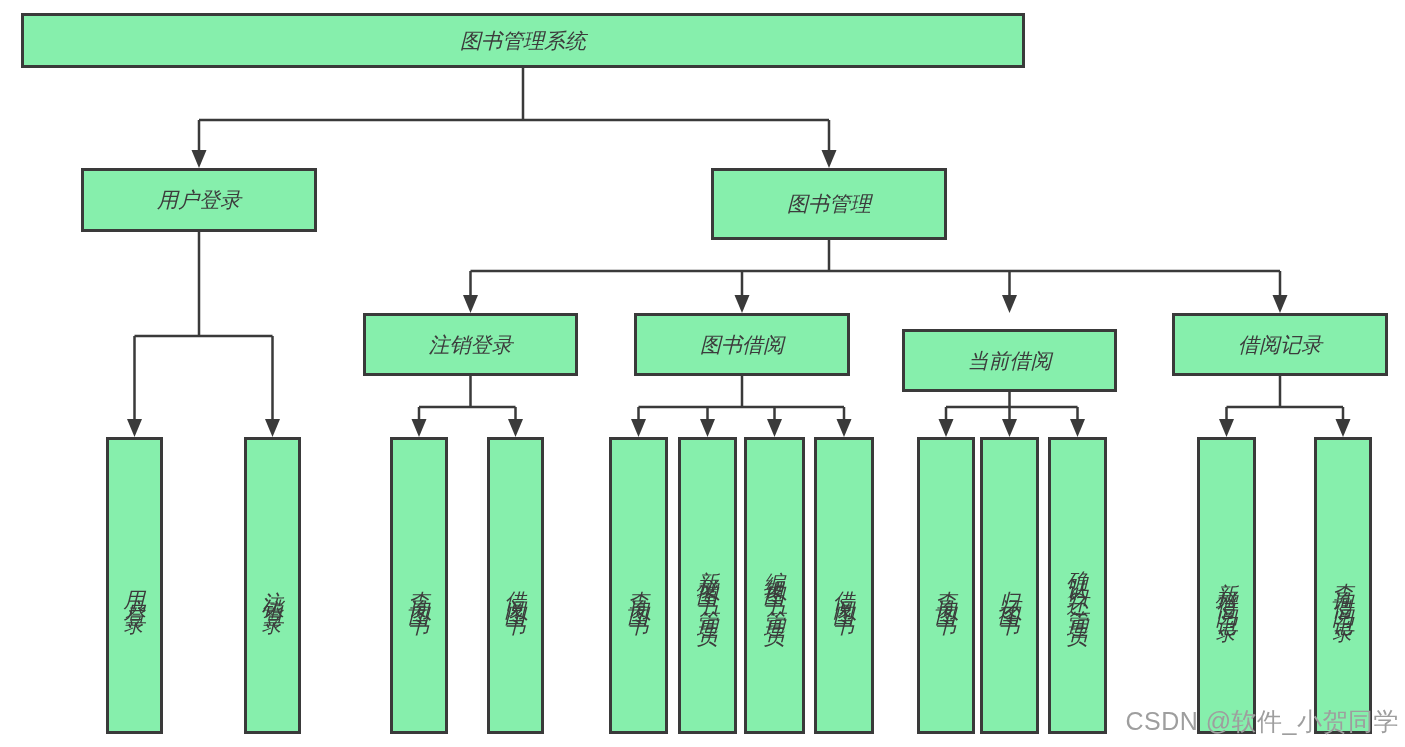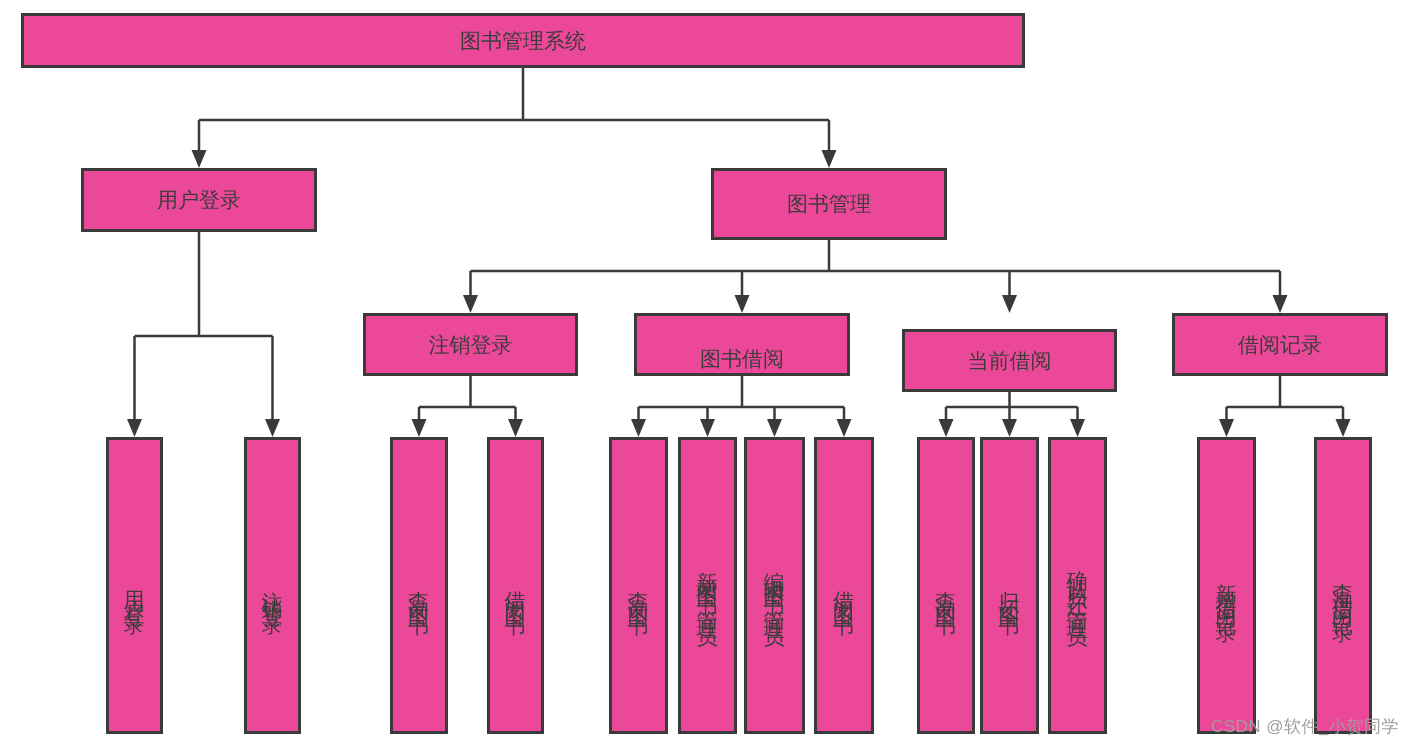--- a/index.html
+++ b/index.html
@@ -13,41 +13,42 @@
   }
   svg.connectors {
     position: absolute;
     left: 0; top: 0;
     width: 1405px; height: 747px;
   }
   .node {
     position: absolute;
     box-sizing: border-box;
     border: 3px solid #3a3a3a;
-    background: #ec4899;
+    background: #86efac;
     display: flex;
     align-items: center;
     justify-content: center;
     color: #3c3c3c;
     font-size: 21px;
+    font-style: italic;
   }
   .node .lbl { white-space: nowrap; }
   .node.v .lbl {
     writing-mode: vertical-lr;
     text-orientation: mixed;
     letter-spacing: 8px;
     padding-top: 8px;
     line-height: 1;
   }
   .watermark {
     position: absolute;
     right: 6px;
     bottom: 9px;
     color: #9e9e9e;
-    font-size: 17px;
+    font-size: 25px;
     letter-spacing: 0.5px;
     white-space: nowrap;
     text-align: right;
   }
 </style>
 </head>
 <body>
 
 <div class="stage">
 
@@ -98,21 +99,21 @@
   <div class="node" style="left:81px; top:168px; width:236px; height:64px;">
     <span class="lbl">用户登录</span>
   </div>
   <div class="node" style="left:711px; top:168px; width:236px; height:72px;">
     <span class="lbl">图书管理</span>
   </div>
 
   <div class="node" style="left:363px; top:313px; width:215px; height:63px;">
     <span class="lbl">注销登录</span>
   </div>
-  <div class="node" style="left:634px; top:313px; width:216px; height:63px;align-items:flex-end;">
+  <div class="node" style="left:634px; top:313px; width:216px; height:63px;">
     <span class="lbl">图书借阅</span>
   </div>
   <div class="node" style="left:902px; top:313px; width:215px; height:63px;margin-top:16px;">
     <span class="lbl">当前借阅</span>
   </div>
   <div class="node" style="left:1172px; top:313px; width:216px; height:63px;">
     <span class="lbl">借阅记录</span>
   </div>
 
   <div class="node v" style="left:106px; top:437px; width:57px; height:297px;">

